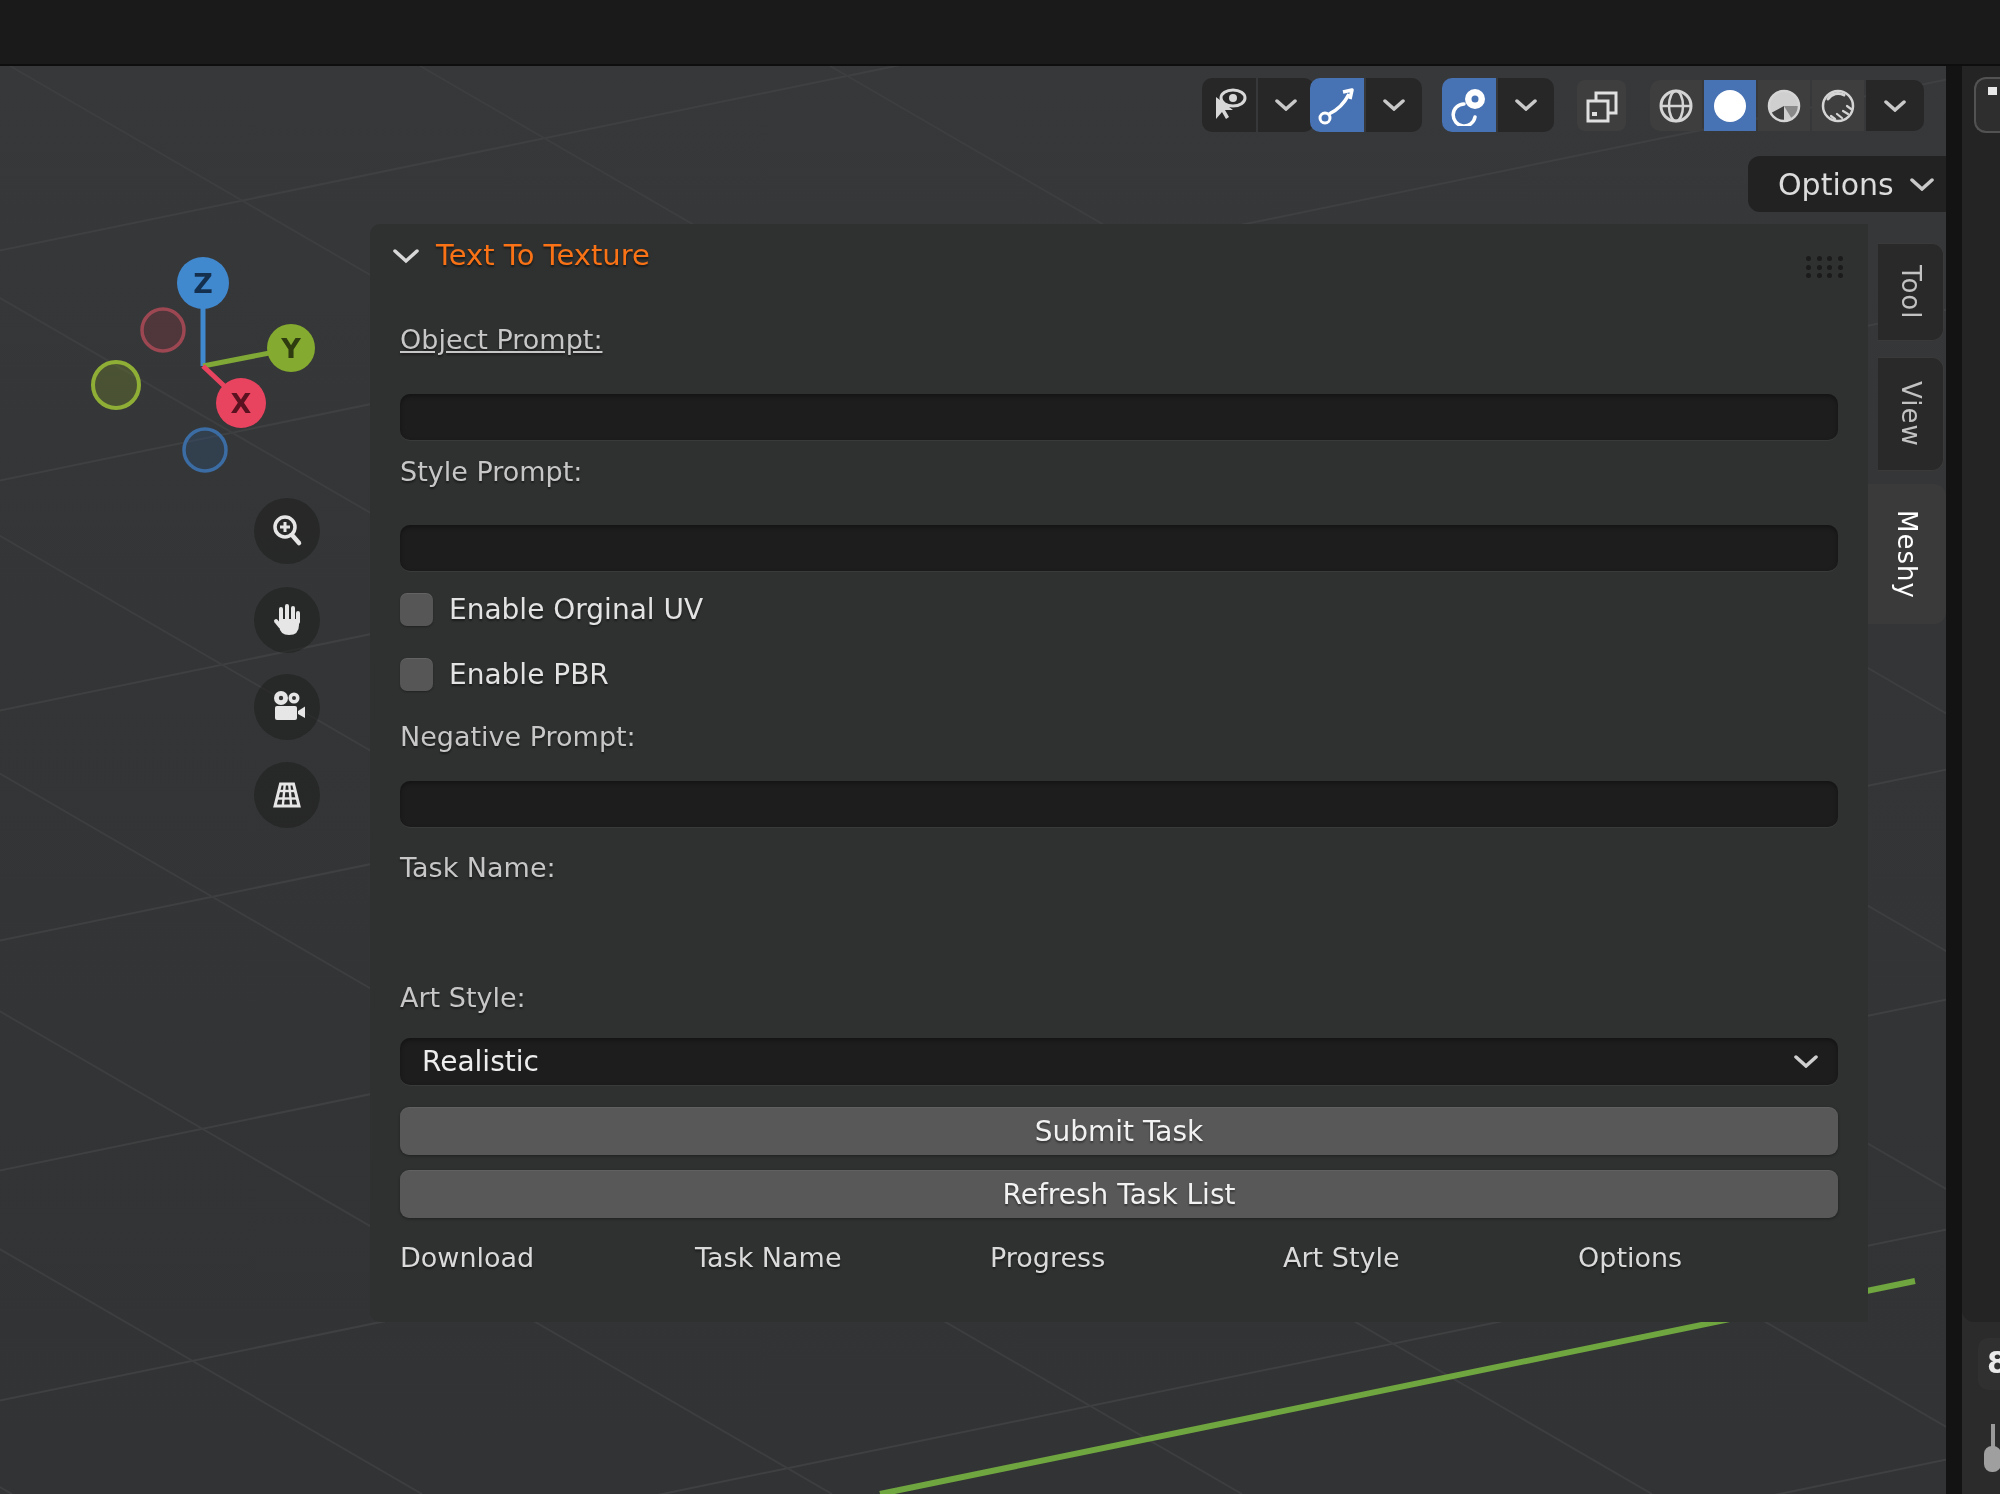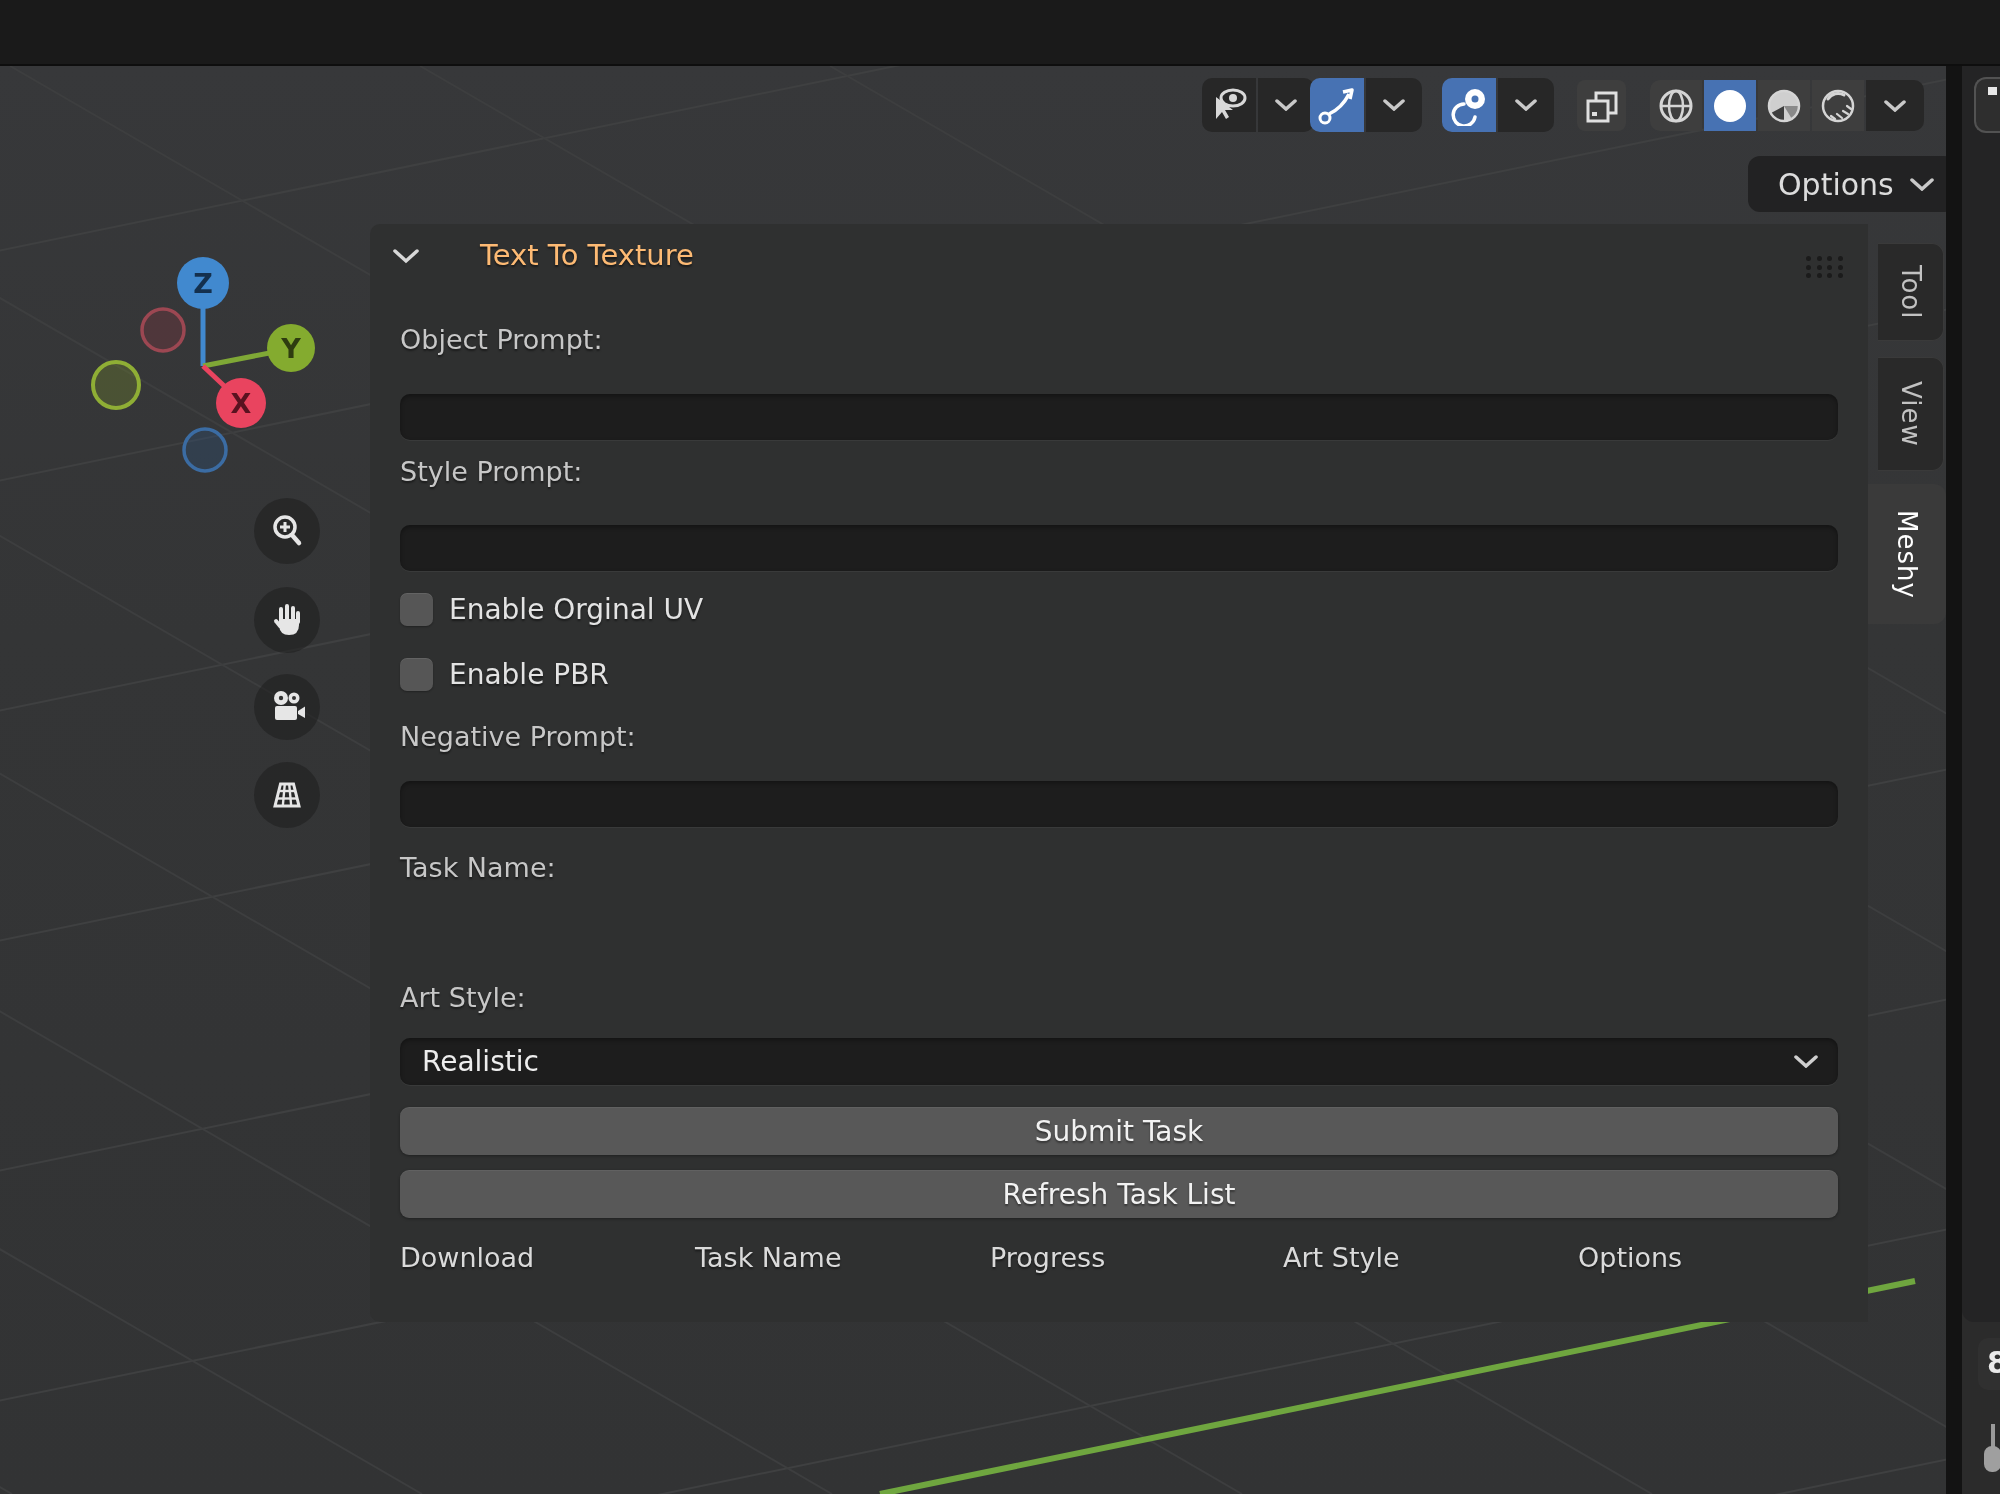--- a/index.html
+++ b/index.html
@@ -39,22 +39,22 @@
 
   
   .gizmo { position:absolute; left:80px; top:245px; }
   .gz-label { font-size:27px; font-weight:bold; }
   .navbtn { position:absolute; left:254px; width:66px; height:66px; border-radius:50%;
             background:rgba(30,30,30,0.55); display:flex; align-items:center; justify-content:center; }
 
   
   .panel { position:absolute; left:370px; top:224px; width:1498px; height:1098px;
            background:#2f3030; border-radius:10px 0 0 10px; }
-  .panel-title { position:absolute; left:66px; top:14px; font-size:29px; color:#fdba74;
-                 text-shadow:0 2px 2px rgba(0,0,0,.5);margin-left:44px; }
+  .panel-title { position:absolute; left:66px; top:14px; font-size:29px; color:#f97316;
+                 text-shadow:0 2px 2px rgba(0,0,0,.5); }
   .panel-chevron { position:absolute; left:22px; top:24px; }
   .dots { position:absolute; right:20px; top:32px; width:42px; height:26px;
           display:grid; grid-template-columns:repeat(4,1fr); grid-template-rows:repeat(3,1fr); }
   .dots i { width:5px; height:5px; border-radius:50%; background:#1b1b1b; }
 
   .flabel { position:absolute; left:30px; font-size:27px; color:#c7c7c7;
             text-shadow:0 2px 2px rgba(0,0,0,.45); }
   .tfield { position:absolute; left:30px; width:1438px; height:46px; background:#1d1d1d;
             border:none; border-radius:10px; color:#ededed; font-size:28px; padding:0 22px;
             font-family:"DejaVu Sans","Liberation Sans",sans-serif;
@@ -300,21 +300,21 @@
         <i></i>
         <i></i>
         <i></i>
         <i></i>
         <i></i>
         <i></i>
         <i></i>
         <i></i>
     </div>
 
-    <div class="flabel" style="top:100px;">Object Prompt:</div>
+    <div class="flabel" style="top:100px;text-decoration:underline;">Object Prompt:</div>
     <input class="tfield" style="top: 170px;">
 
     <div class="flabel" style="top:232px;">Style Prompt:</div>
     <input class="tfield" style="top: 301px;">
 
     <div class="checkrow" style="top:368px;">
       <div class="checkbox"></div>
       <div class="checklabel">Enable Orginal UV</div>
     </div>
     <div class="checkrow" style="top:433px;align-items:center;">

